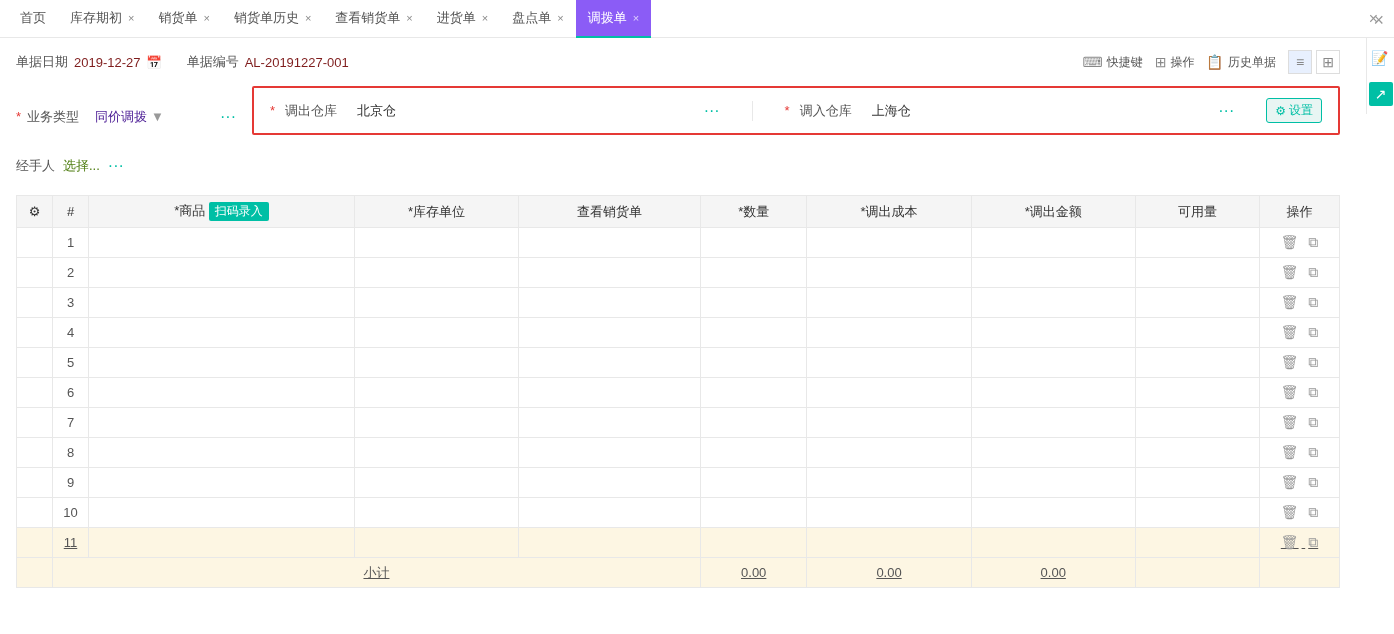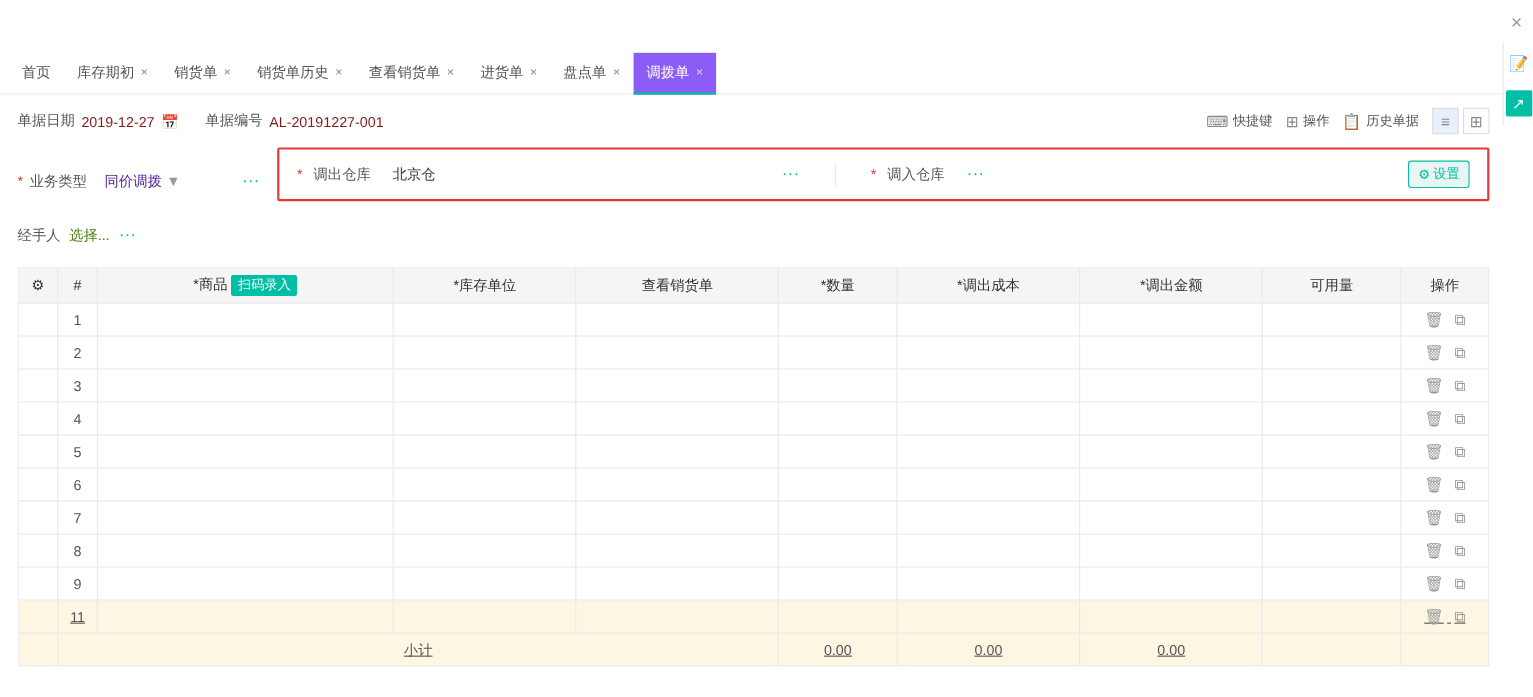--- a/index.html
+++ b/index.html
@@ -5,21 +5,20 @@
     * { box-sizing: border-box; margin: 0; padding: 0; }
     body { font-family: 'Microsoft YaHei', 'PingFang SC', Arial, sans-serif; font-size: 13px; background: #fff; color: #333; overflow: hidden; }
 
     
     .tab-bar {
       display: flex; align-items: center;
       border-bottom: 1px solid #e8e8e8;
       background: #fff;
       padding: 0 8px;
       height: 38px;
-      margin-top: 48px;
     }
     .tab-item {
       display: flex; align-items: center;
       padding: 0 12px;
       height: 38px;
       cursor: pointer;
       font-size: 13px;
       color: #555;
       border-bottom: 2px solid transparent;
       white-space: nowrap;
@@ -202,21 +201,21 @@
     <span>盘点单</span>
     <span class="close-btn">×</span>
   </div>
   <div class="tab-item active">
     <span>调拨单</span>
     <span class="close-btn">×</span>
   </div>
   <div class="tab-close-all">×</div>
 </div>
 
-<div class="content" style="padding-right: 40px;">
+<div class="content" style="padding-right: 54px;">
 
   <div class="header-row">
     <div class="field-group">
       <span class="field-label">单据日期</span>
       <span class="field-value">2019-12-27</span>
       <span class="date-icon">📅</span>
     </div>
     <div class="field-group">
       <span class="field-label">单据编号</span>
       <span class="field-value">AL-20191227-001</span>
@@ -257,20 +256,21 @@
         <span class="warehouse-label">调出仓库</span>
         <span style="width:4px;"></span>
         <span class="warehouse-value">北京仓</span>
         <span class="dots-btn">···</span>
       </div>
       <div style="width:1px;height:20px;background:#e8e8e8;"></div>
       <div class="warehouse-group">
         <span class="required-star">*</span>
         <span class="warehouse-label">调入仓库</span>
         <span style="width:4px;"></span>
+        <span class="warehouse-value">上海仓</span>
         <span class="dots-btn">···</span>
       </div>
       <div class="setting-btn">
         <span>⚙</span>
         <span>设置</span>
       </div>
     </div>
   </div>
 
   <div class="handler-row">
@@ -430,20 +430,35 @@
       <td></td>
       <td></td>
       <td></td>
       <td>
         <span class="op-icon">🗑</span>
         <span class="op-icon">⧉</span>
       </td>
     </tr>
           <tr>
       <td></td>
+      <td>10</td>
+      <td></td>
+      <td></td>
+      <td></td>
+      <td></td>
+      <td></td>
+      <td></td>
+      <td></td>
+      <td>
+        <span class="op-icon">🗑</span>
+        <span class="op-icon">⧉</span>
+      </td>
+    </tr>
+          <tr>
+      <td></td>
       <td>11</td>
       <td></td>
       <td></td>
       <td></td>
       <td></td>
       <td></td>
       <td></td>
       <td></td>
       <td>
         <span class="op-icon">🗑</span>

